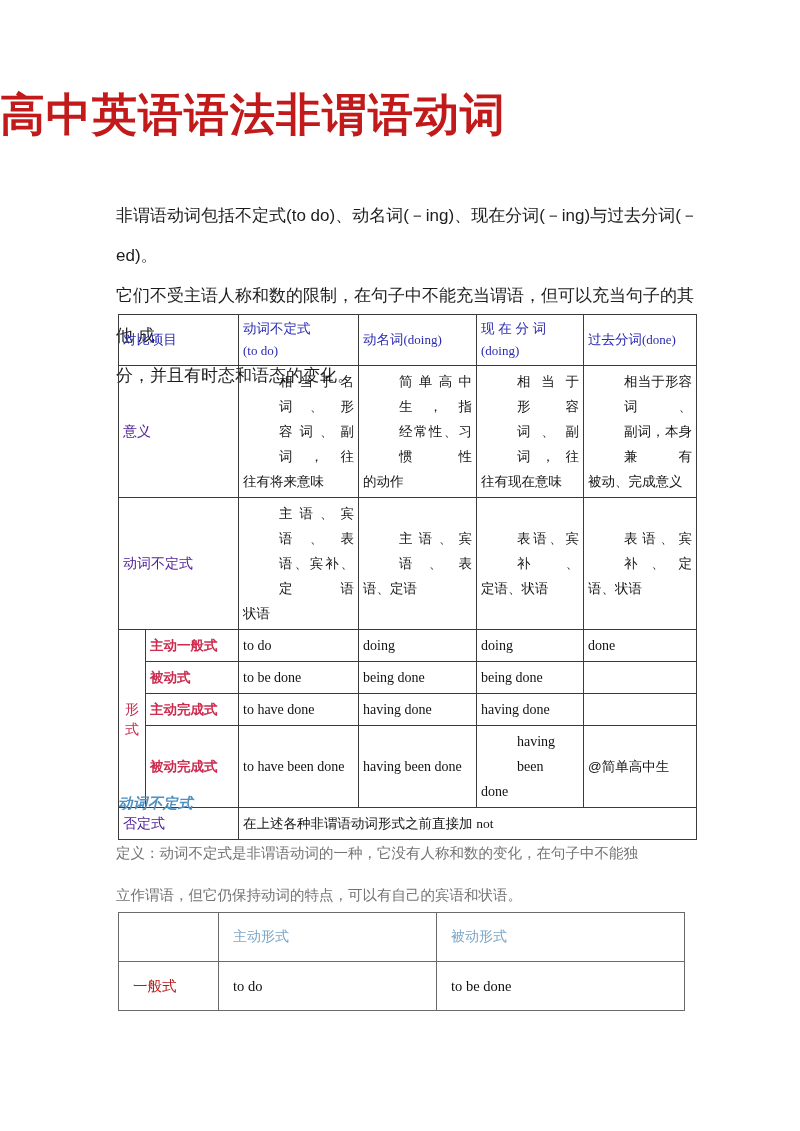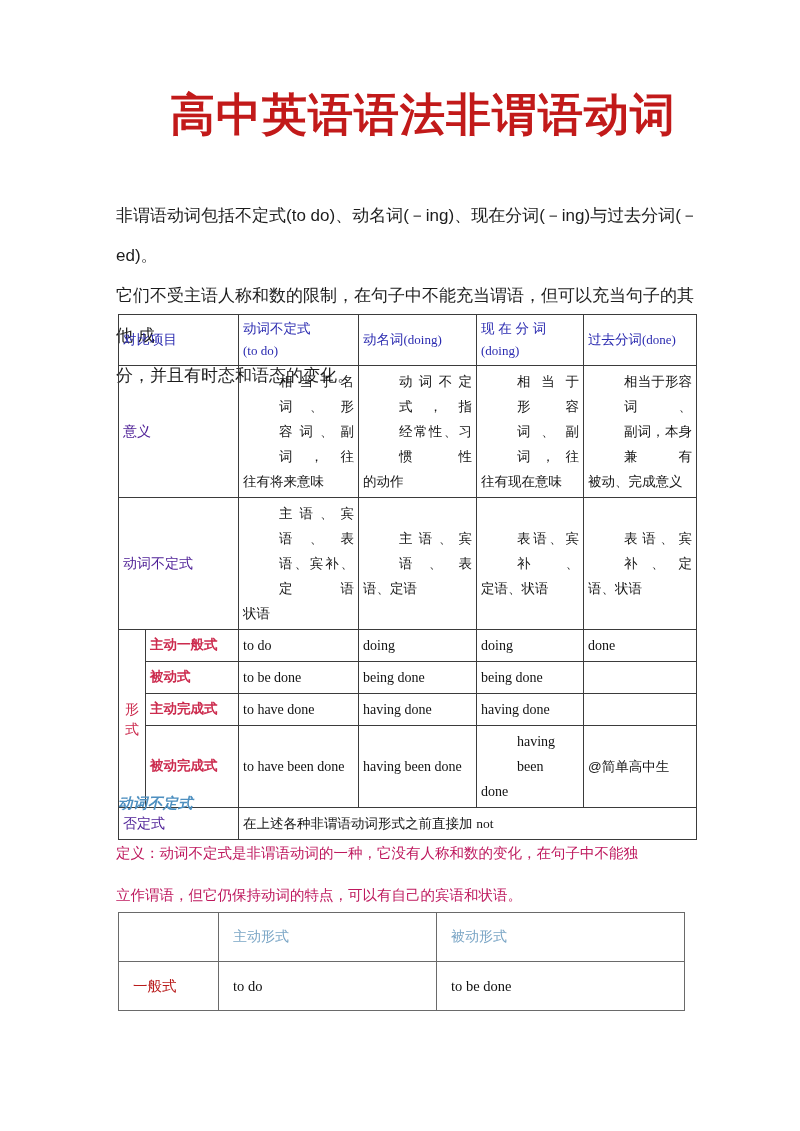--- a/index.html
+++ b/index.html
@@ -21,21 +21,21 @@
     position: relative;
     background: #ffffff;
   }
 
   
   .doc-title {
     position: absolute;
     left: 0;
     top: 88px;
     width: 676px;
-    text-align: right;
+    text-align: left;
     font-family: "DejaVu Sans", "Liberation Sans", sans-serif;
     font-size: 45px;
     font-weight: bold;
     letter-spacing: 1px;
     color: #c21a1a;
     line-height: 1.2;
   }
 
   
   .intro {
@@ -77,21 +77,20 @@
   }
   .main-table .rowlabel {
     color: #4c1d95;
     font-size: 14px;
   }
   .main-table .sublabel {
     color: #cc2b4e;
     font-size: 13.5px;
     font-weight: bold;
     white-space: nowrap;
-    font-family: Liberation Mono, monospace;
   }
   .main-table .en-cell {
     font-family: "Liberation Serif", "DejaVu Serif", serif;
     font-size: 14px;
     color: #101010;
   }
   .vert-label {
     color: #cc2b4e;
     font-size: 14px;
     line-height: 20px;
@@ -131,21 +130,21 @@
   }
 
   
   .definition {
     position: absolute;
     left: 116px;
     top: 832px;
     width: 590px;
     font-size: 14.5px;
     line-height: 42px;
-    color: #be185d;
+    color: #737373;
   }
 
   
   .sub-table {
     position: absolute;
     left: 118px;
     top: 912px;
     width: 566px;
     border-collapse: collapse;
     table-layout: fixed;
@@ -215,21 +214,21 @@
     </tr>
 
     <tr>
       <td class="rowlabel" colspan="2">意义</td>
       <td>
         <span class="spread">相当于名词、形</span>
         <span class="spread">容词、副词，往</span>
         <span>往有将来意味</span>
       </td>
       <td>
-        <span class="spread">动词不定式，指</span>
+        <span class="spread">简单高中生，指</span>
         <span class="spread">经常性、习惯性</span>
         <span>的动作</span>
       </td>
       <td>
         <span class="spread">相 当 于 形 容</span>
         <span class="spread">词、副词，往</span>
         <span>往有现在意味</span>
       </td>
       <td>
         <span class="spread">相当于形容词、</span>

